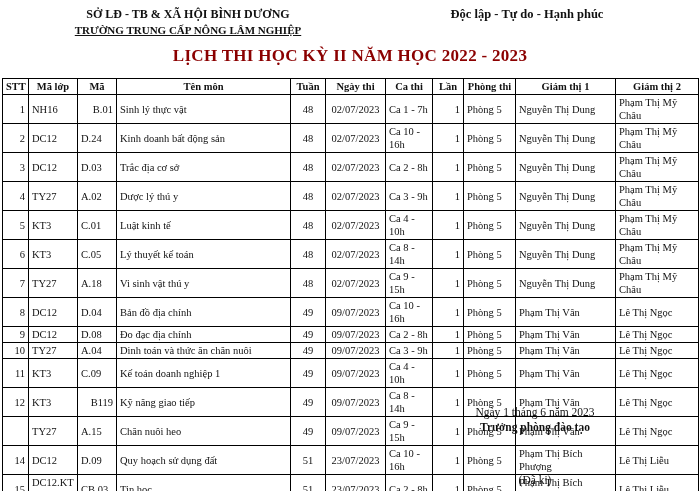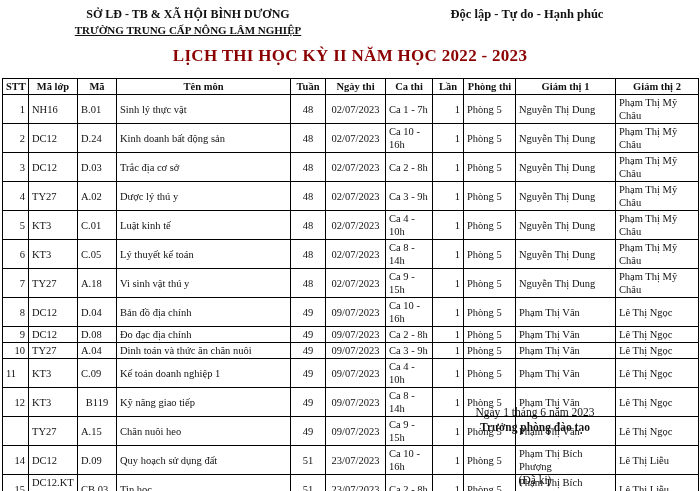--- a/index.html
+++ b/index.html
@@ -81,21 +81,21 @@
           <th>Lần</th>
           <th>Phòng thi</th>
           <th>Giám thị 1</th>
           <th>Giám thị 2</th>
         </tr>
     </thead>
     <tbody>
         <tr>
           <td style="text-align: right;">1</td>
           <td class="wrap-any" style="text-align: left;">NH16</td>
-          <td style="text-align: left;">B.01</td>
+          <td style="text-align: right;">B.01</td>
           <td style="text-align: left;">Sinh lý thực vật</td>
           <td style="text-align: center;">48</td>
           <td style="text-align: center;">02/07/2023</td>
           <td style="text-align: left;">Ca 1 - 7h</td>
           <td style="text-align: right;">1</td>
           <td style="text-align: left;">Phòng 5</td>
           <td style="text-align: left;">Nguyễn Thị Dung</td>
           <td style="text-align: left;">Phạm Thị Mỹ Châu</td>
         </tr>
         <tr>
@@ -209,36 +209,36 @@
           <td style="text-align: left;">Dinh toán và thức ăn chăn nuôi</td>
           <td style="text-align: center;">49</td>
           <td style="text-align: center;">09/07/2023</td>
           <td style="text-align: left;">Ca 3 - 9h</td>
           <td style="text-align: right;">1</td>
           <td style="text-align: left;">Phòng 5</td>
           <td style="text-align: left;">Phạm Thị Vân</td>
           <td style="text-align: left;">Lê Thị Ngọc</td>
         </tr>
         <tr>
-          <td style="">11</td>
+          <td style="text-align: right;">11</td>
           <td class="wrap-any" style="text-align: left;">KT3</td>
           <td style="text-align: left;">C.09</td>
           <td style="text-align: left;">Kế toán doanh nghiệp 1</td>
           <td style="text-align: center;">49</td>
           <td style="text-align: center;">09/07/2023</td>
           <td style="text-align: left;">Ca 4 - 10h</td>
           <td style="text-align: right;">1</td>
           <td style="text-align: left;">Phòng 5</td>
           <td style="text-align: left;">Phạm Thị Vân</td>
           <td style="text-align: left;">Lê Thị Ngọc</td>
         </tr>
         <tr>
           <td style="text-align: right;">12</td>
           <td class="wrap-any" style="text-align: left;">KT3</td>
-          <td style="text-align: center;">B119</td>
+          <td style="text-align: right;">B119</td>
           <td style="text-align: left;">Kỹ năng giao tiếp</td>
           <td style="text-align: center;">49</td>
           <td style="text-align: center;">09/07/2023</td>
           <td style="text-align: left;">Ca 8 - 14h</td>
           <td style="text-align: right;">1</td>
           <td style="text-align: left;">Phòng 5</td>
           <td style="text-align: left;">Phạm Thị Vân</td>
           <td style="text-align: left;">Lê Thị Ngọc</td>
         </tr>
         <tr>

